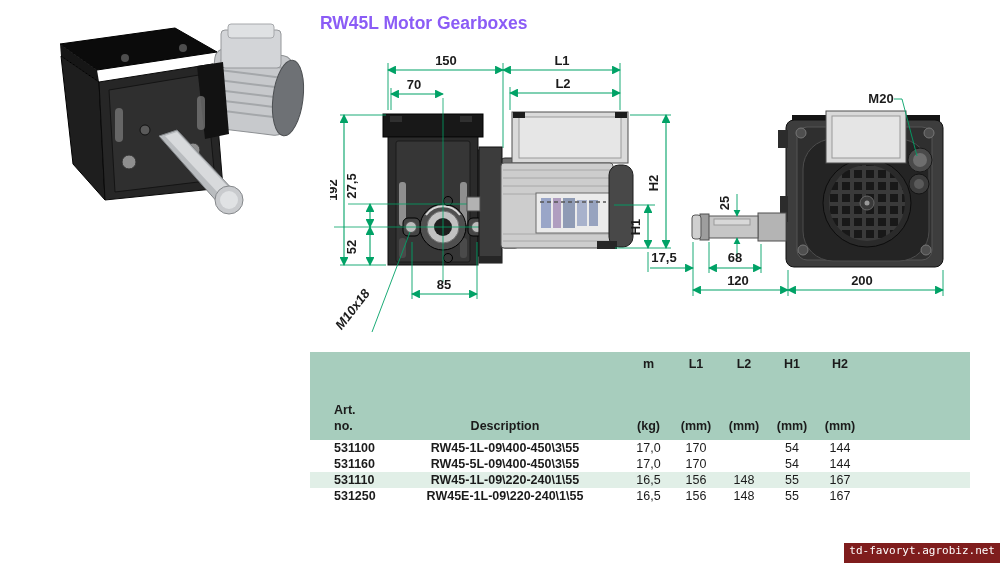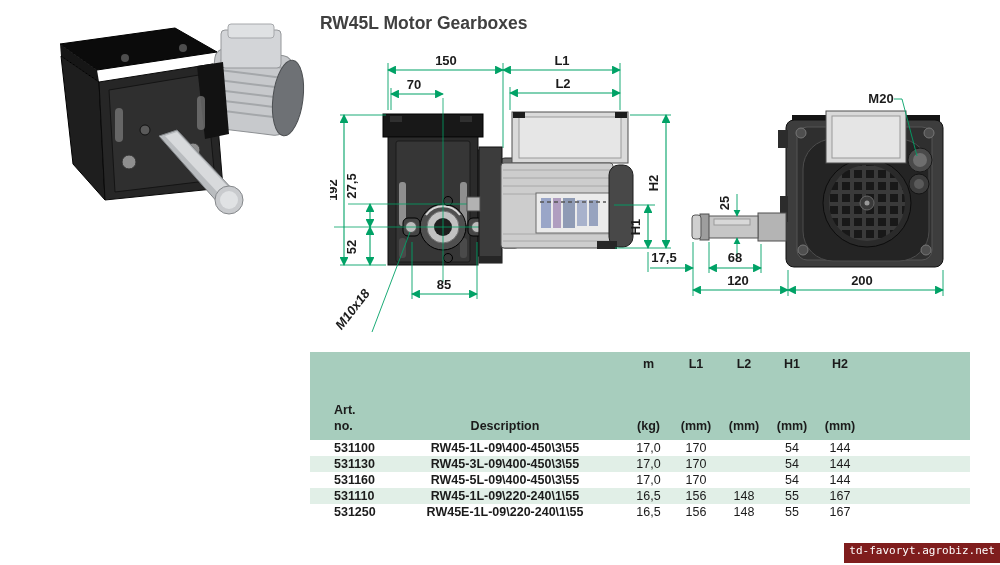--- a/index.html
+++ b/index.html
@@ -1,19 +1,19 @@
 <!DOCTYPE html>
 <html><head>
 <meta charset="utf-8">
 <style>
   html,body{margin:0;padding:0;background:#fff;}
   body{width:1000px;height:565px;position:relative;overflow:hidden;
        font-family:"Liberation Sans",sans-serif;color:#1b1b1b;}
   .abs{position:absolute;}
-  #title{left:320px;top:13px;font-size:17.5px;font-weight:bold;color:#404040;}
+  #title{left:320px;top:13px;font-size:17.5px;font-weight:bold;color:#8b5cf6;}
   
   #drawing{left:330px;top:50px;}
   .dim{stroke:#00a266;stroke-width:1.1;fill:none;}
   .ext{stroke:#00a266;stroke-width:0.9;fill:none;}
   .cl{stroke:#00a266;stroke-width:0.8;fill:none;}
   .lbl{font:bold 13px "Liberation Sans",sans-serif;fill:#1b1b1b;text-anchor:middle;}
   .lbl.it{font-style:italic;}
   
   #spec-table{left:310px;top:352px;width:660px;border-collapse:collapse;table-layout:fixed;
               font-size:12.5px;}
@@ -274,30 +274,20 @@
     <tr>
       <td class="ta-l bold">531100</td>
       <td class="ta-l bold">RW45-1L-09\400-450\3\55</td>
       <td>17,0</td>
       <td>170</td>
       <td></td>
       <td>54</td>
       <td>144</td>
       <td></td>
     </tr>
-    <tr class="alt">
-      <td class="ta-l bold">531130</td>
-      <td class="ta-l bold">RW45-3L-09\400-450\3\55</td>
-      <td>17,0</td>
-      <td>170</td>
-      <td></td>
-      <td>54</td>
-      <td>144</td>
-      <td></td>
-    </tr>
     <tr>
       <td class="ta-l bold">531160</td>
       <td class="ta-l bold">RW45-5L-09\400-450\3\55</td>
       <td>17,0</td>
       <td>170</td>
       <td></td>
       <td>54</td>
       <td>144</td>
       <td></td>
     </tr>

